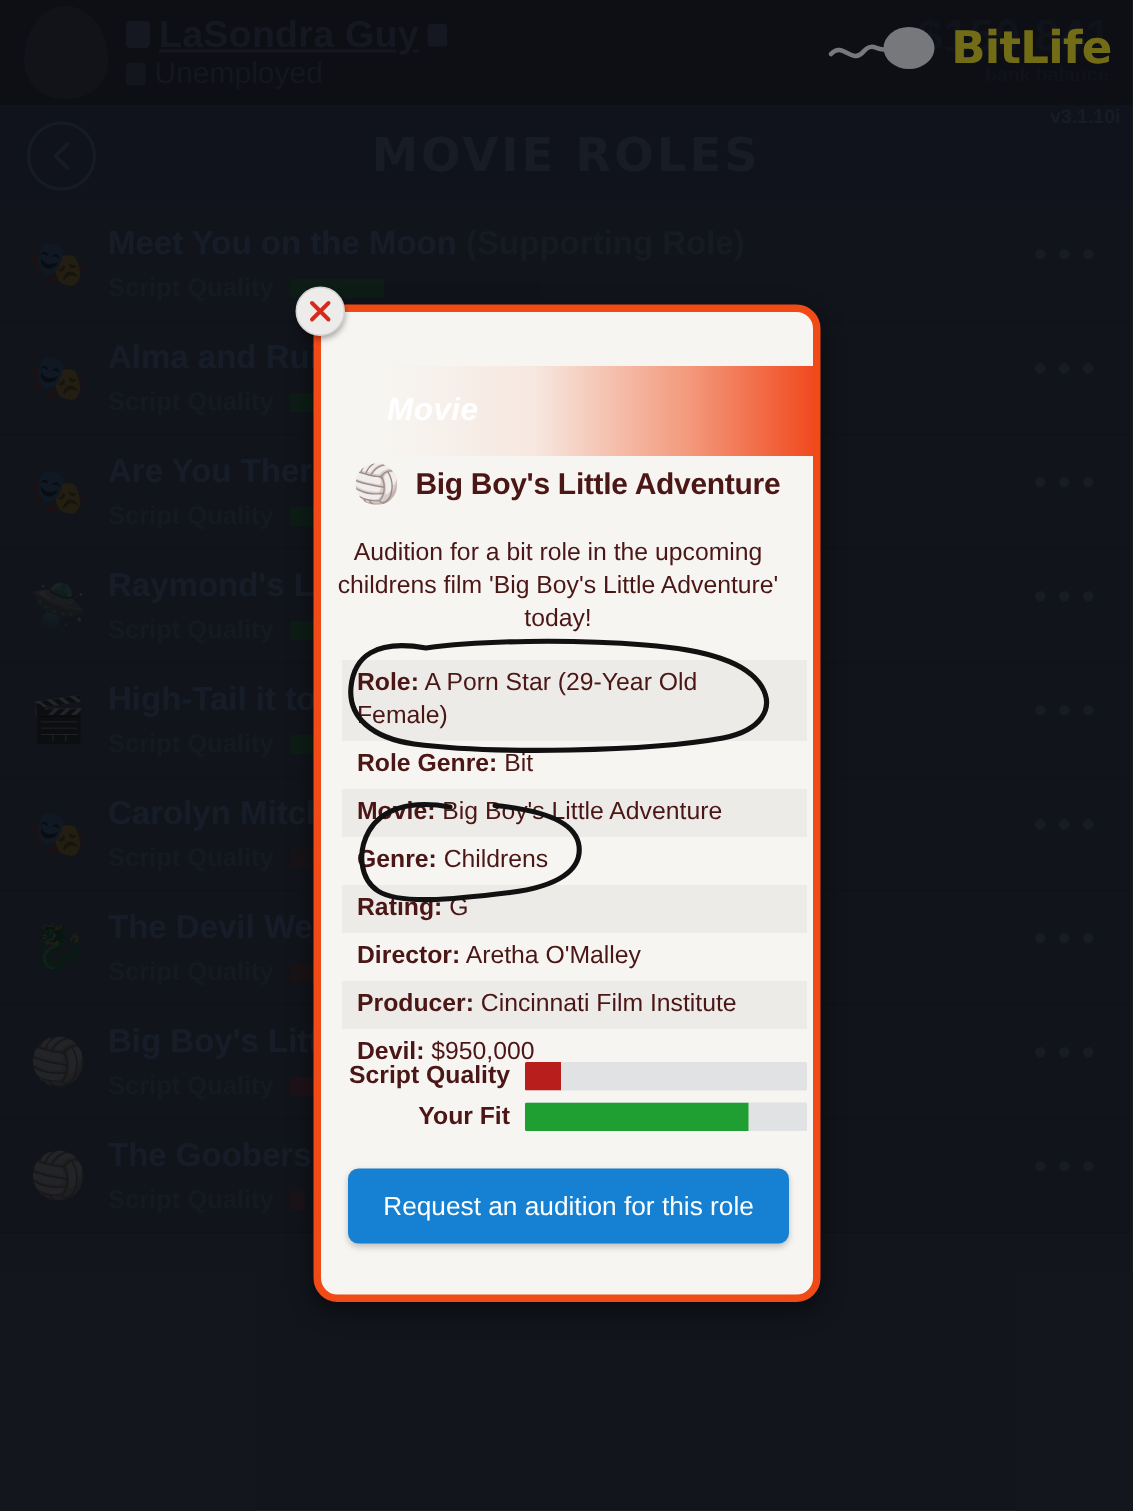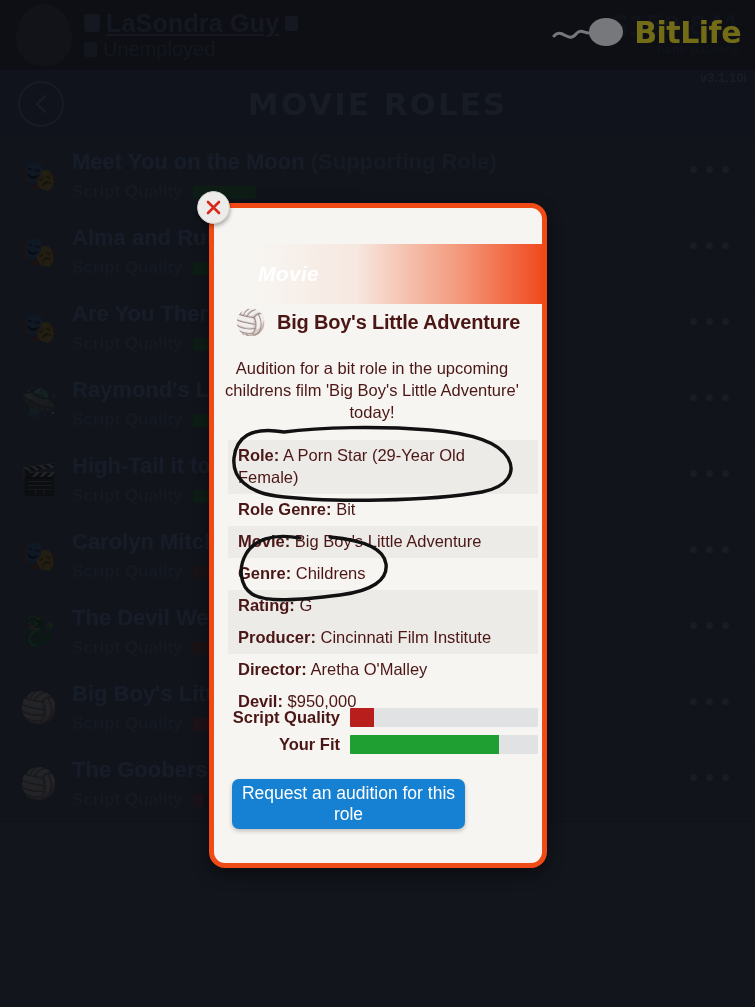--- a/index.html
+++ b/index.html
@@ -146,21 +146,21 @@
   .barlabel {
     width:122px; text-align:right; padding-right:10px;
     font-size:16.5px; font-weight:bold; color:#4b1616;
   }
   .bartrack {
     flex:1; height:19px; background:#e0e2e4; border-radius:1px; overflow:hidden;
   }
   .barfill { height:100%; display:block; }
 
   .cta {
-    position:absolute; left:18px; bottom:34px; width:233px; height:50px;
+    position:absolute; left:18px; bottom:34px; width:294px; height:50px;
     background:#1680d2; border:none; border-radius:7px;
     color:#fff; font-size:17.5px; font-family:"Liberation Sans", sans-serif;
     box-shadow:0 2px 4px rgba(0,0,0,.22);
     cursor:pointer;
   }
 
   .close-btn {
     position:absolute; left:197px; top:191px; width:33px; height:33px;
     background:#edecea; border-radius:50%; border:1px solid #d3d2d0;
     box-shadow:0 2px 4px rgba(0,0,0,.35);
@@ -363,22 +363,22 @@
     </div>
 
     <div class="modal-desc">Audition for a bit role in the upcoming childrens film 'Big Boy's Little Adventure' today!</div>
 
     <div class="details" id="details-root">
         <div class="drow alt"><b>Role:</b> <span>A Porn Star (29-Year Old Female)</span></div>
         <div class="drow"><b>Role Genre:</b> <span>Bit</span></div>
         <div class="drow alt"><b>Movie:</b> <span>Big Boy's Little Adventure</span></div>
         <div class="drow"><b>Genre:</b> <span>Childrens</span></div>
         <div class="drow alt"><b>Rating:</b> <span>G</span></div>
+        <div class="drow"><b>Director:</b> <span>Aretha O'Malley</span></div>
         <div class="drow alt"><b>Producer:</b> <span>Cincinnati Film Institute</span></div>
-        <div class="drow"><b>Director:</b> <span>Aretha O'Malley</span></div>
         <div class="drow"><b>Devil:</b> <span>$950,000</span></div>
       </div>
 
     <div class="bars" id="bars-root">
         <div class="barline">
           <span class="barlabel">Script Quality</span>
           <span class="bartrack">
             <span class="barfill" style="width:13%;background:#b81f1c"></span>
           </span>
         </div>

